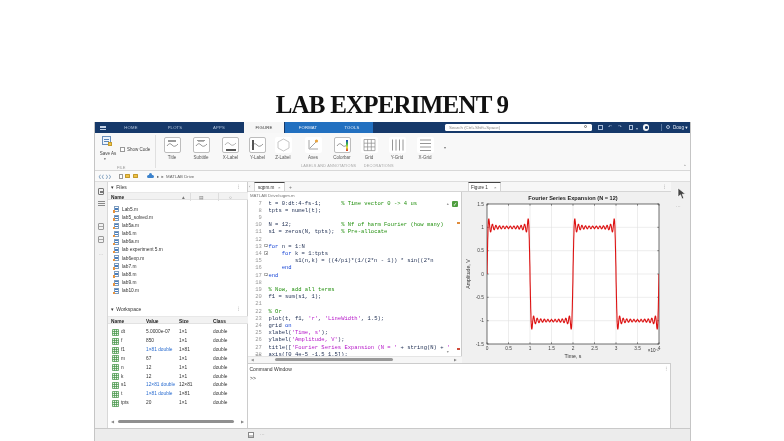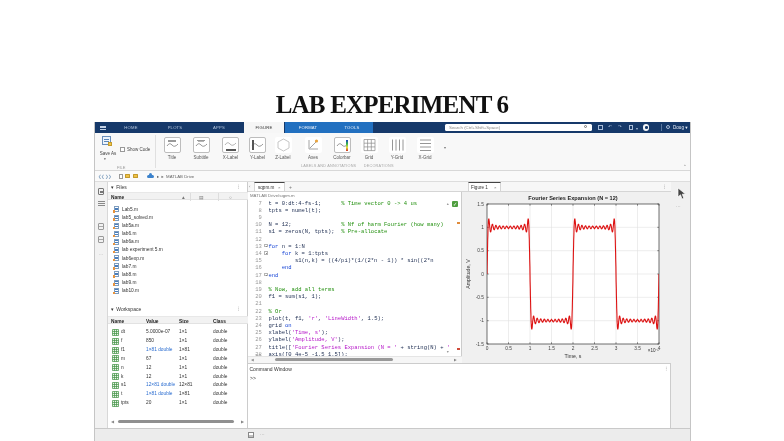--- a/index.html
+++ b/index.html
@@ -31,21 +31,21 @@
 .colhdr{background:#f2f2f2;border-bottom:1px solid #e2e2e2;border-top:1px solid #e8e8e8;font-weight:bold;color:#222;font-size:4.8px;}
 .frow{position:absolute;left:0;width:140px;height:8px;font-size:4.8px;color:#333;}
 .mono{font-family:"Liberation Mono",monospace;}
 .cmt{color:#23900f;}
 .kw{color:#1846d6;}
 .str{color:#b515c8;}
 .ln{color:#999;}
 </style>
 </head>
 <body>
-<div class="abs" id="title">LAB EXPERIMENT 6</div>
+<div class="abs" id="title">LAB EXPERIMENT 9</div>
 <div class="abs" id="win">
 
   <div class="abs" id="tabbar">
     <div class="abs" style="left:4.5px;top:3.4px;width:6px;height:4.4px;">
       <div style="height:0.8px;background:#c2d1e6;margin-top:0.4px;"></div>
       <div style="height:0.8px;background:#c2d1e6;margin-top:0.7px;"></div>
       <div style="height:0.8px;background:#c2d1e6;margin-top:0.7px;"></div>
     </div>
     <div class="ttab" style="left:16px;width:40px;">HOME</div>
 

